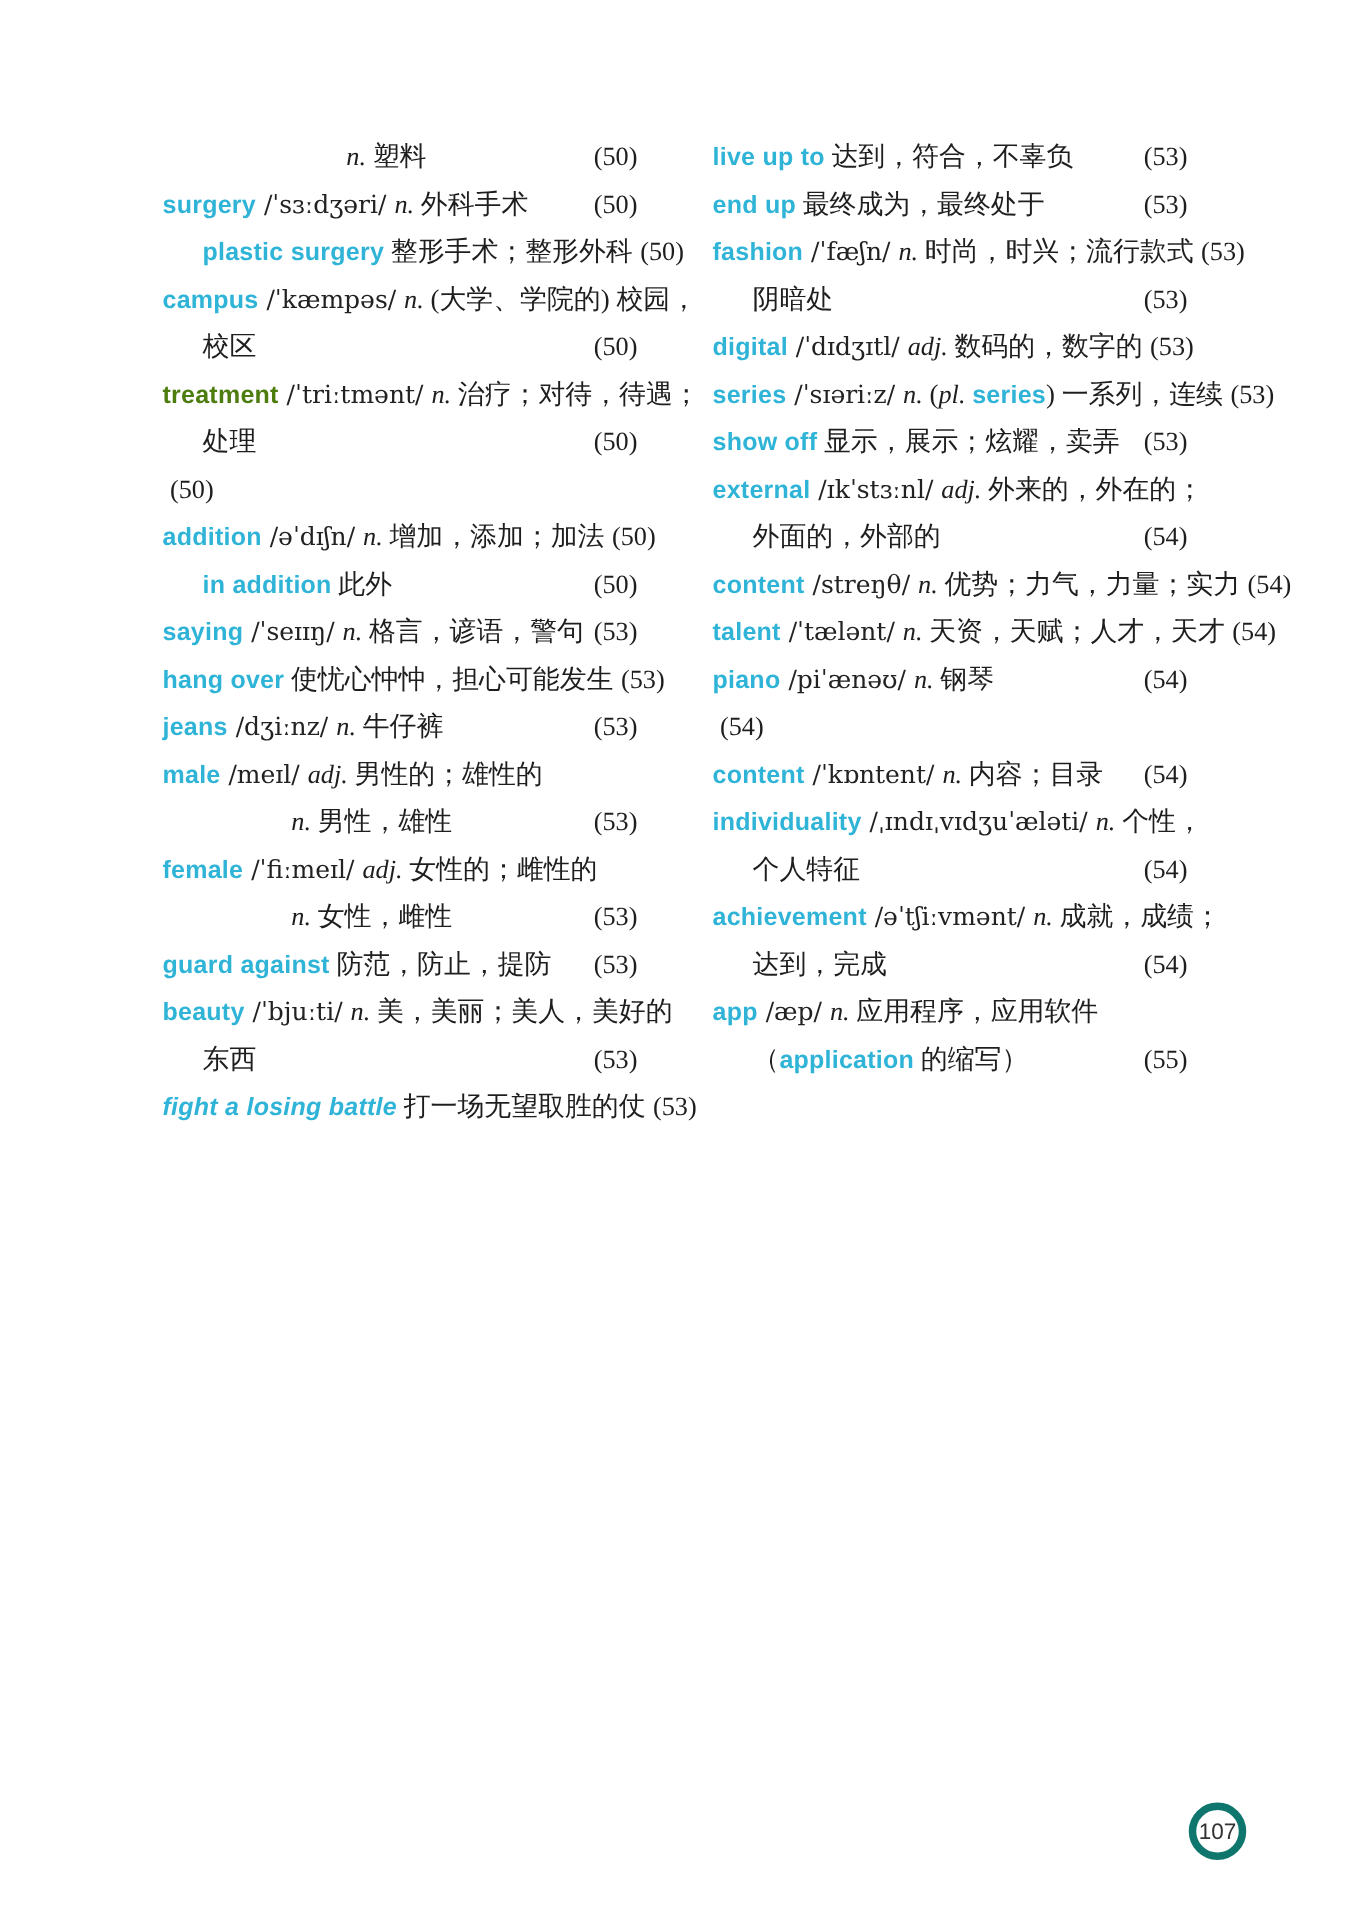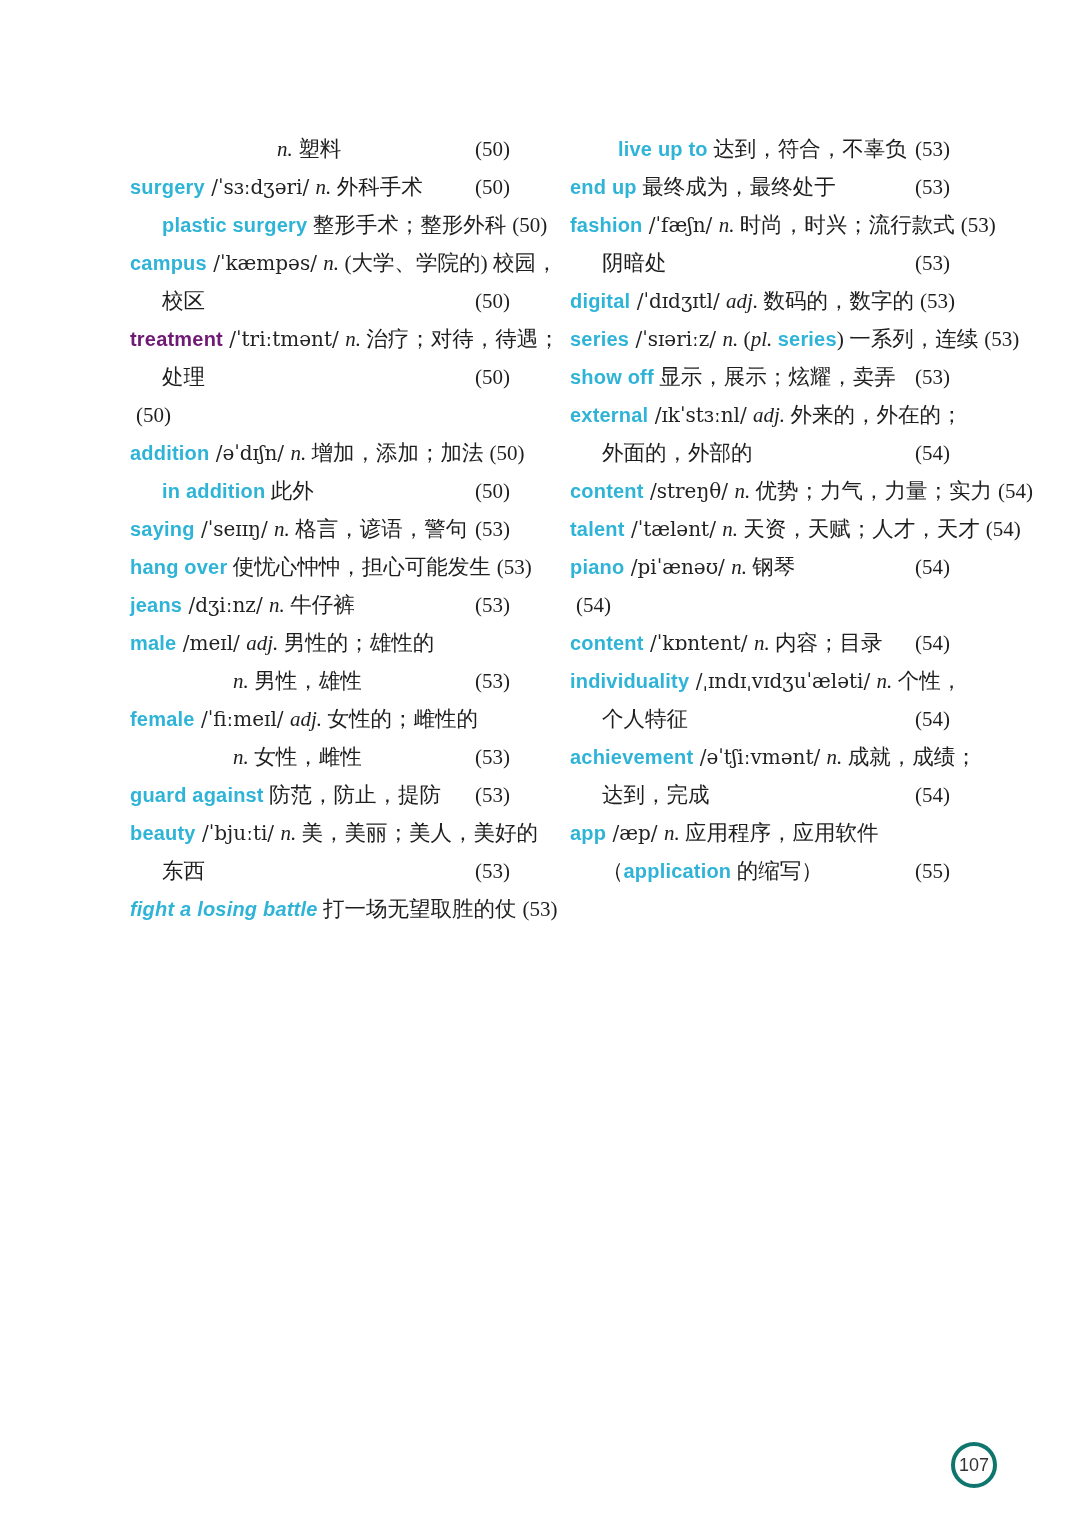--- a/index.html
+++ b/index.html
@@ -8,21 +8,21 @@
     width: 1080px;
     height: 1536px;
     background: #ffffff;
     font-family: "Liberation Serif", "DejaVu Serif", serif;
     color: #1e1e1e;
     overflow: hidden;
   }
   .vocab-wrap {
     position: absolute;
     left: 130px;
-    top: 130px;
+    top: 106px;
     width: 820px;
     display: flex;
     gap: 60px;
   }
   .vocab-col { width: 380px; }
   .line {
     display: flex;
     justify-content: space-between;
     align-items: baseline;
     height: 38px;
@@ -59,21 +59,21 @@
     font-size: 21px;
     color: #1e1e1e;
     margin-left: 6px;
   }
   .page-number-badge {
     position: absolute;
     left: 951px;
     top: 1442px;
     width: 46px;
     height: 46px;
-    border: 4px solid #0f766e;
+    border: 6px solid #0f766e;
     border-radius: 50%;
     display: flex;
     align-items: center;
     justify-content: center;
     font-family: "Liberation Sans", "DejaVu Sans", sans-serif;
     font-size: 18px;
     color: #333333;
     box-sizing: border-box;
   }
 </style>
@@ -96,21 +96,21 @@
           <span class="pageref">(50)</span>
         </div>
         <div class="line ind0">
           <span class="text"><span class="seg-hw" style="color: rgb(47, 180, 216);">campus</span><span class="seg-ph"> /ˈkæmpəs/ </span><span class="seg-pos">n.</span><span class="seg-zh"> (大学、学院的) 校园，</span></span>
         </div>
         <div class="line ind1">
           <span class="text"><span class="seg-zh">校区</span></span>
           <span class="pageref">(50)</span>
         </div>
         <div class="line ind0">
-          <span class="text"><span class="seg-hw" style="color: #701a75;">treatment</span><span class="seg-ph"> /ˈtriːtmənt/ </span><span class="seg-pos">n.</span><span class="seg-zh"> 治疗；对待，待遇；</span></span>
+          <span class="text"><span class="seg-hw" style="color: #4d7c0f;">treatment</span><span class="seg-ph"> /ˈtriːtmənt/ </span><span class="seg-pos">n.</span><span class="seg-zh"> 治疗；对待，待遇；</span></span>
         </div>
         <div class="line ind1">
           <span class="text"><span class="seg-zh">处理</span></span>
           <span class="pageref">(50)</span>
         </div>
         <div class="line ind0">
           <span class="pageref">(50)</span>
         </div>
         <div class="line ind0">
           <span class="text"><span class="seg-hw" style="color: rgb(47, 180, 216);">addition</span><span class="seg-ph"> /əˈdɪʃn/ </span><span class="seg-pos">n.</span><span class="seg-zh"> 增加，添加；加法</span></span>
@@ -157,21 +157,21 @@
           <span class="text"><span class="seg-zh">东西</span></span>
           <span class="pageref">(53)</span>
         </div>
         <div class="line ind0">
           <span class="text"><span class="seg-hw" style="color: rgb(47, 180, 216); font-style: italic;">fight a losing battle</span><span class="seg-zh"> 打一场无望取胜的仗</span></span>
           <span class="pageref">(53)</span>
         </div>
       </div>
     <div class="vocab-col">
         <div class="line ind0">
-          <span class="text"><span class="seg-hw" style="color: rgb(47, 180, 216); margin-left: 48px;">live up to</span><span class="seg-zh"> 达到，符合，不辜负</span></span>
+          <span class="text"><span class="seg-hw" style="color: rgb(47, 180, 216);">live up to</span><span class="seg-zh"> 达到，符合，不辜负</span></span>
           <span class="pageref">(53)</span>
         </div>
         <div class="line ind0">
           <span class="text"><span class="seg-hw" style="color: rgb(47, 180, 216);">end up</span><span class="seg-zh"> 最终成为，最终处于</span></span>
           <span class="pageref">(53)</span>
         </div>
         <div class="line ind0">
           <span class="text"><span class="seg-hw" style="color: rgb(47, 180, 216);">fashion</span><span class="seg-ph"> /ˈfæʃn/ </span><span class="seg-pos">n.</span><span class="seg-zh"> 时尚，时兴；流行款式</span></span>
           <span class="pageref">(53)</span>
         </div>

